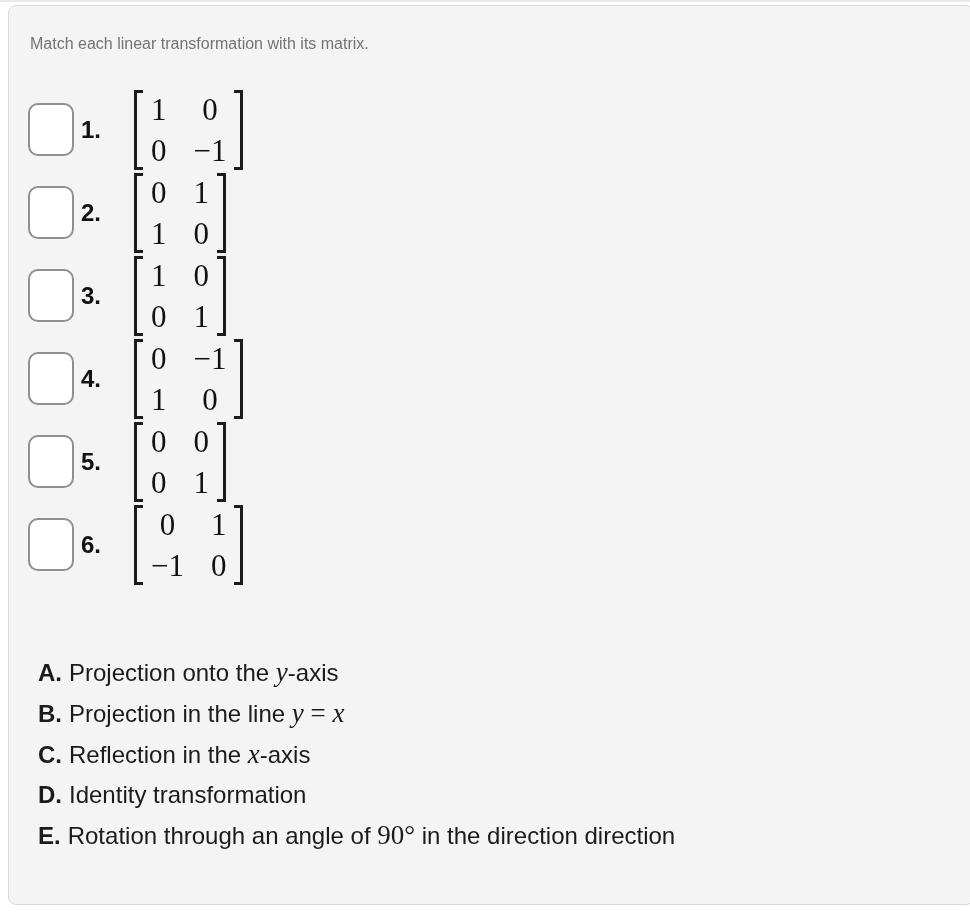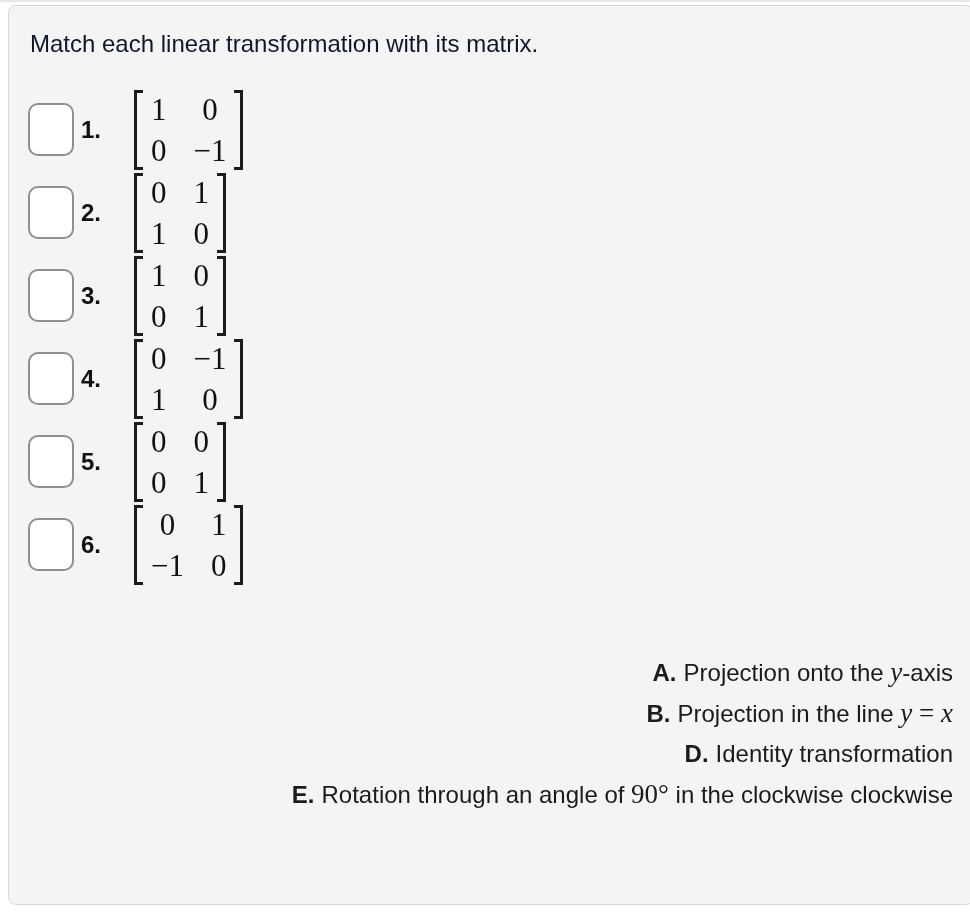--- a/index.html
+++ b/index.html
@@ -25,23 +25,23 @@
     right: -4px;
     bottom: 11px;
     background: var(--card-bg, #f4f4f5);
     border: 1px solid var(--card-border, #d8d8d8);
     border-radius: 8px;
     box-sizing: border-box;
     padding: 24px 20px 0 21px;
     overflow: hidden;
   }
   .title {
-    font-size: 24px;
+    font-size: 16px;
     line-height: 28px;
-    color: #0f172a;
+    color: #737373;
   }
   .rows {
     margin-top: 30px;
     margin-left: -2px;
   }
   .row {
     display: flex;
     align-items: center;
     height: 83px;
   }
@@ -82,21 +82,20 @@
     align-content: center;
     justify-items: center;
     font-family: "Liberation Serif", serif;
     font-size: 31px;
     line-height: 33px;
     color: #111;
   }
   .options {
     margin-top: 66px;
     margin-left: 8px;
-    text-align: right;
   }
   .option {
     font-size: 24px;
     line-height: 40px;
     white-space: nowrap;
   }
   .optletter {
     font-weight: 700;
     margin-right: 7px;
   }
@@ -211,23 +210,26 @@
 </div>
   <div class="options">
   <div class="option">
     <span class="optletter">A.</span><span class="opttext"><span class="plain">Projection onto the </span><span class="math-italic">y</span><span class="plain">-axis</span></span>
   </div>
 
   <div class="option">
     <span class="optletter">B.</span><span class="opttext"><span class="plain">Projection in the line </span><span class="math-italic">y</span><span class="math"> = </span><span class="math-italic">x</span></span>
   </div>
 
+  <div class="option">
+    <span class="optletter">C.</span><span class="opttext"><span class="plain">Reflection in the </span><span class="math-italic">x</span><span class="plain">-axis</span></span>
+  </div>
 
   <div class="option">
     <span class="optletter">D.</span><span class="opttext"><span class="plain">Identity transformation</span></span>
   </div>
 
   <div class="option">
-    <span class="optletter">E.</span><span class="opttext"><span class="plain">Rotation through an angle of </span><span class="math">90°</span><span class="plain"> in the clockwise clockwise</span></span>
+    <span class="optletter">E.</span><span class="opttext"><span class="plain">Rotation through an angle of </span><span class="math">90°</span><span class="plain"> in the direction direction</span></span>
   </div>
 
 </div>
 </div>
 
 </body></html>

